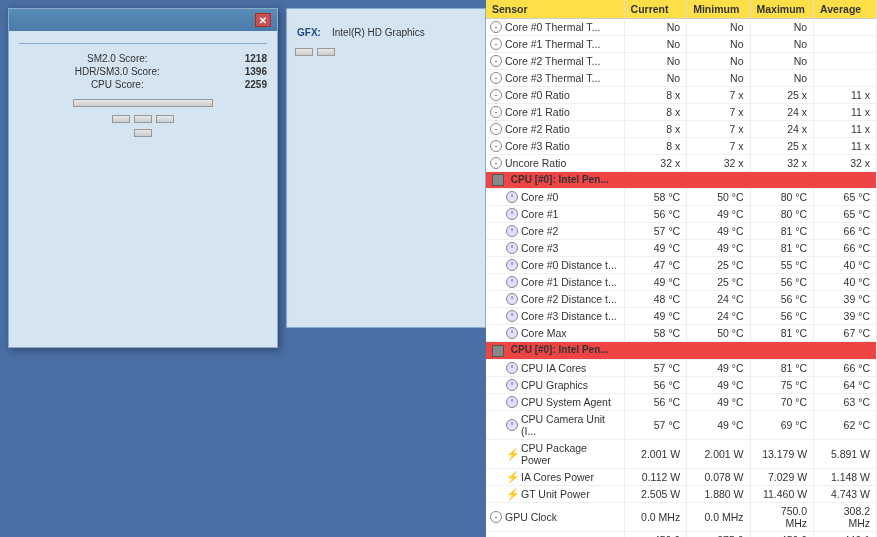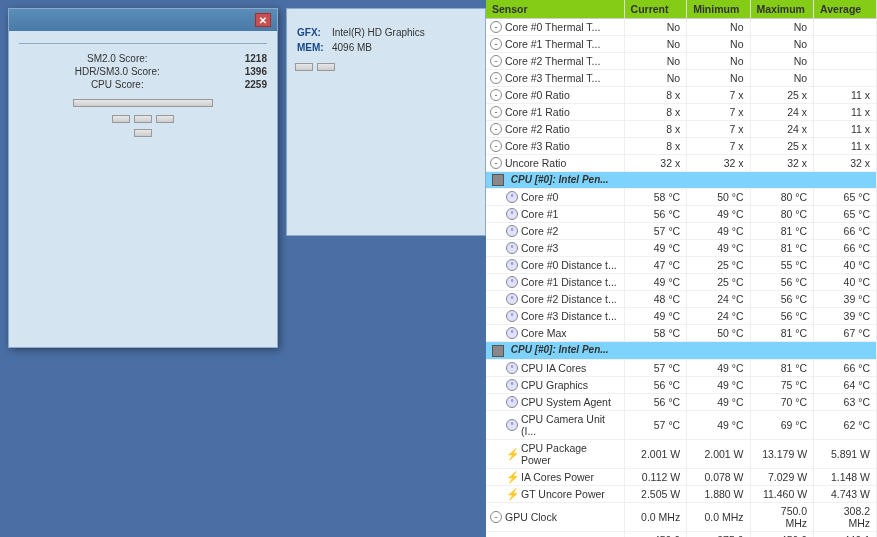--- a/index.html
+++ b/index.html
@@ -156,21 +156,21 @@
       justify-content: center;
     }
 
     
     .system-panel {
       width: 200px;
       background: #d4e4f0;
       border: 1px solid #8aacca;
       margin: 8px 0 8px 0;
       padding: 8px;
-      height: 228px;
+      height: 320px;
       align-self: flex-start;
       position: relative;
     }
 
     .system-title {
       font-size: 13px;
       font-weight: bold;
       color: #1a4a8a;
       margin-bottom: 8px;
     }
@@ -215,21 +215,21 @@
       overflow-x: hidden;
     }
 
     .sensor-table {
       width: 100%;
       border-collapse: collapse;
       font-size: 10.5px;
     }
 
     .sensor-table thead tr {
-      background: #84cc16;
+      background: #fde047;
       border-bottom: 1px solid #ccc;
     }
 
     .sensor-table thead th {
       padding: 3px 6px;
       text-align: left;
       font-weight: bold;
       color: #333;
       border-right: 1px solid #ddd;
     }
@@ -246,22 +246,21 @@
       padding: 2px 6px;
       color: #333;
       border-right: 1px solid #eee;
     }
 
     .sensor-table tbody td:not(:first-child) {
       text-align: right;
     }
 
     .section-row {
-      background: #7dd3fc;
-      font-style: italic;
+      background: #ef4444;
     }
 
     .section-row td {
       font-weight: bold;
       padding: 2px 6px;
       font-size: 10px;
     }
   </style>
 </head>
 <body>
@@ -310,24 +309,20 @@
 </div>
 
 <div class="system-panel">
   <div class="system-title"></div>
   <table class="system-table">
     <tbody id="system-rows">
         <tr>
           <td>GFX:</td>
           <td>Intel(R) HD Graphics</td>
         </tr>
-        <tr>
-          <td>MEM:</td>
-          <td>4096 MB</td>
-        </tr>
       </tbody>
   </table>
   <div class="system-btn-row">
     <button class="sys-btn"></button>
     <button class="sys-btn"></button>
   </div>
 </div>
 
 <div class="right-panel">
   <table class="sensor-table">
@@ -638,21 +633,21 @@
       </td>
       <td>0.112 W</td>
       <td>0.078 W</td>
       <td>7.029 W</td>
       <td>1.148 W</td>
     </tr>
         <tr>
       <td style="padding-left:20px">
         <div style="display:flex;align-items:center;gap:3px;">
           <span style="display:inline-block;width:12px;height:12px;color:#e05000;text-align:center;font-size:11px;line-height:12px;flex-shrink:0;">⚡</span>
-          <span>GT Uncore Power</span>
+          <span>GT Unit Power</span>
         </div>
       </td>
       <td>2.505 W</td>
       <td>1.880 W</td>
       <td>11.460 W</td>
       <td>4.743 W</td>
     </tr>
         <tr>
       <td style="padding-left:4px">
         <div style="display:flex;align-items:center;gap:3px;">

